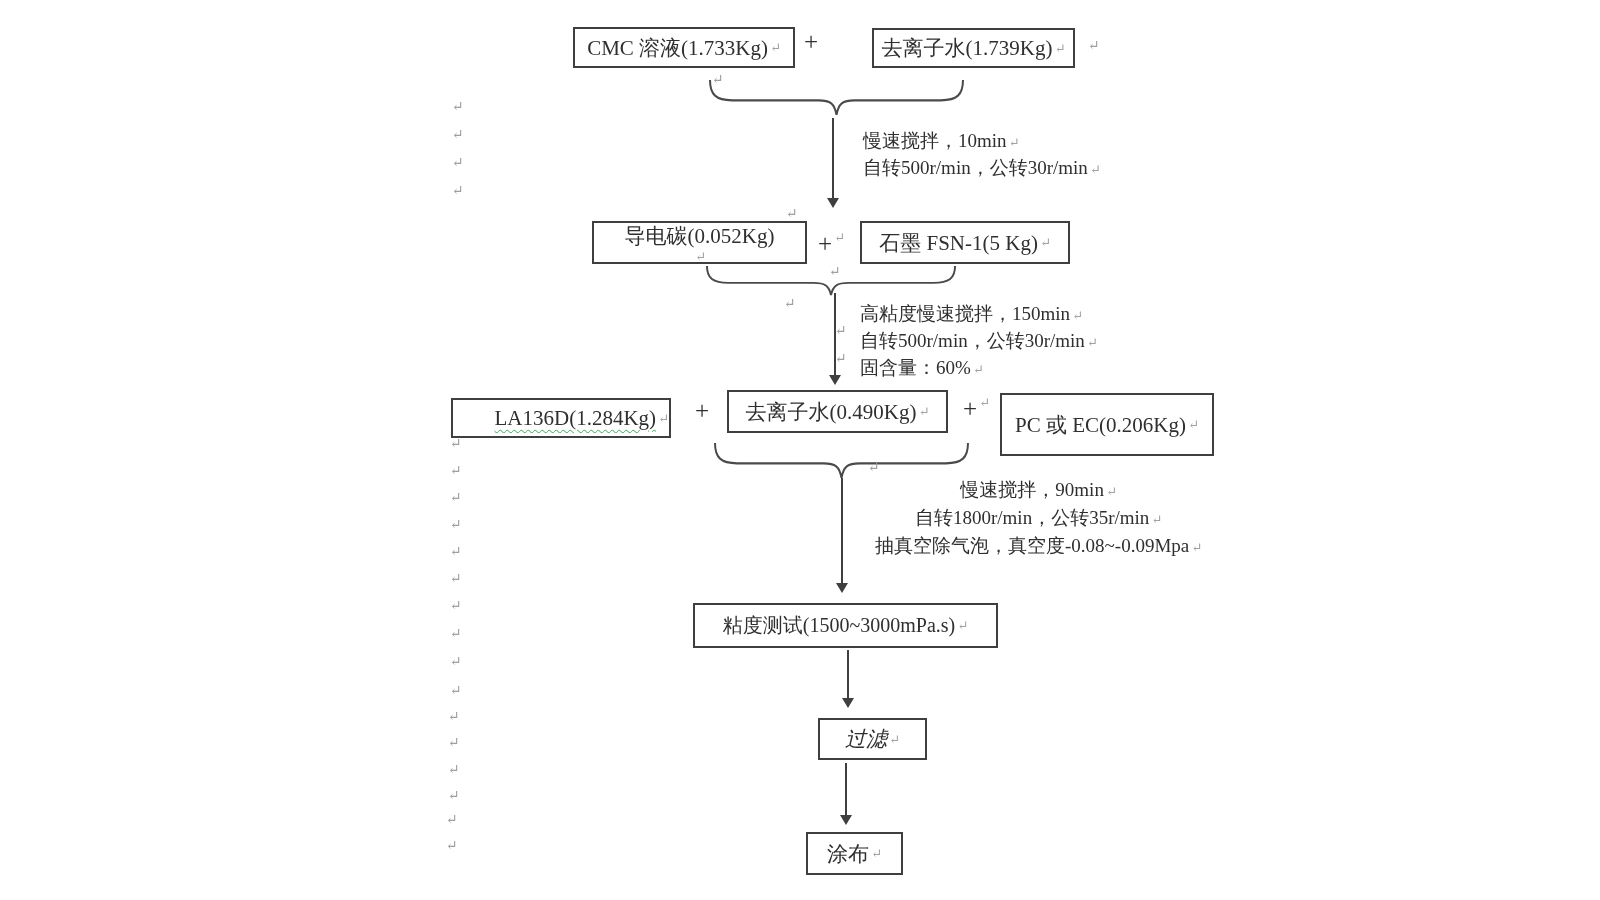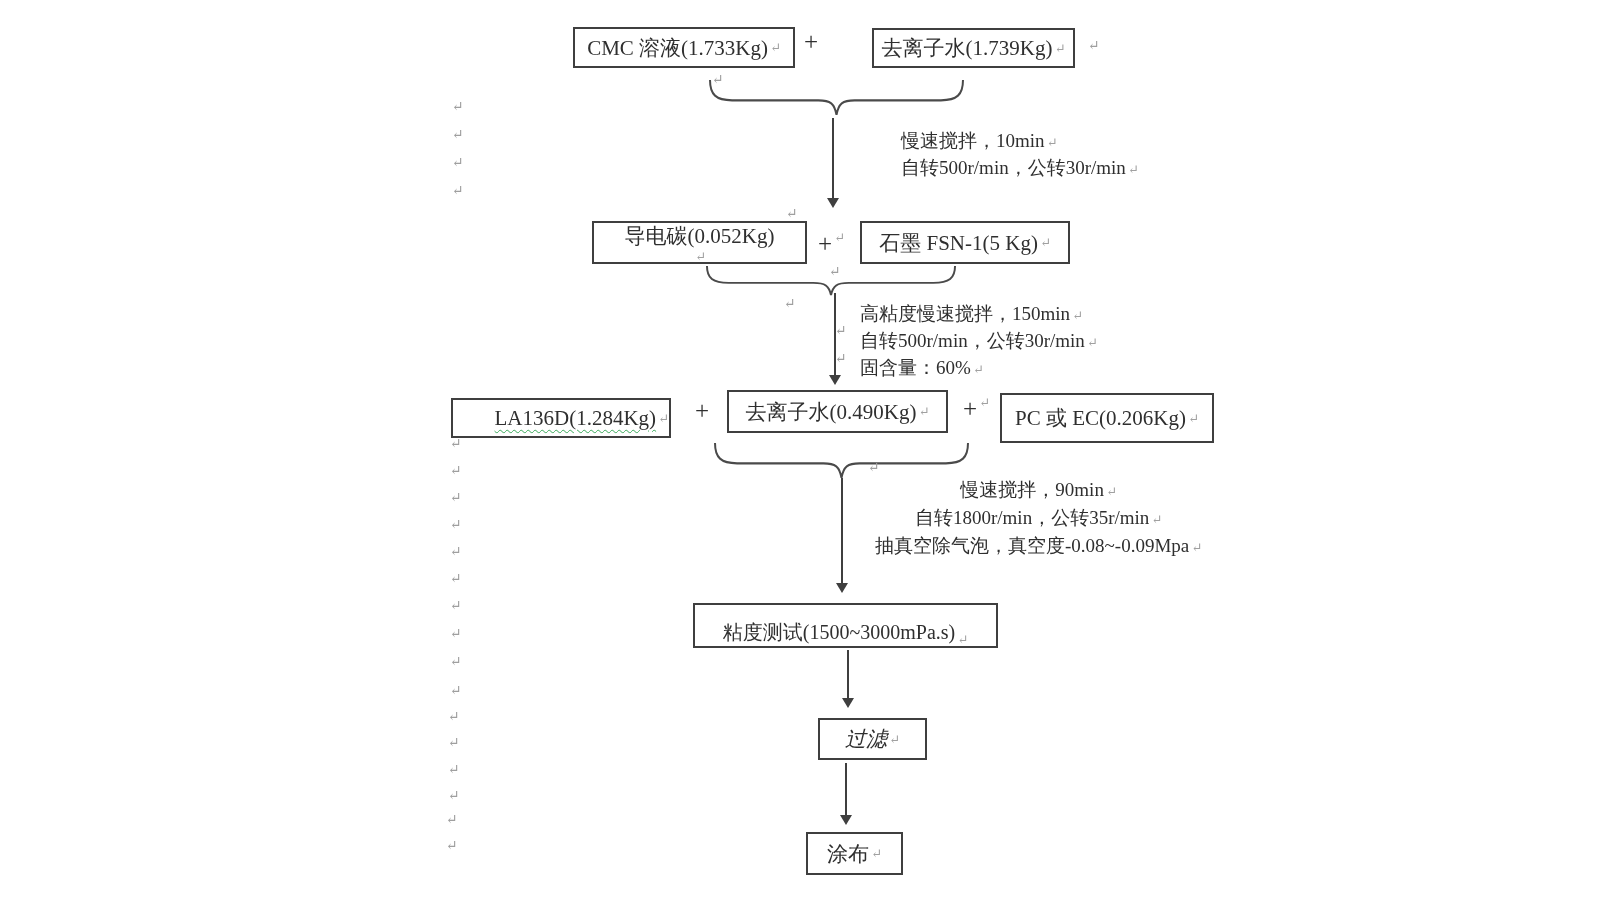--- a/index.html
+++ b/index.html
@@ -5,21 +5,21 @@
   html,body{margin:0;padding:0;background:#ffffff;}
   .canvas{
     position:relative;width:1600px;height:900px;background:#ffffff;overflow:hidden;
     font-family:"Liberation Serif","DejaVu Serif",serif;color:#2f2f2f;
   }
   .node{
     position:absolute;border:2px solid #3f3f3f;background:#ffffff;
     display:flex;align-items:center;justify-content:center;
     font-size:21px;white-space:nowrap;box-sizing:border-box;
   }
-  .node.small-font{font-size:20px;align-items:flex-end;}
+  .node.small-font{font-size:20px;}
   .pilcrow{color:#a0a0a0;font-size:13px;margin-left:2px;line-height:1;}
   .pilcrow-abs{position:absolute;color:#9f9f9f;font-size:14px;line-height:1;}
   .plus{position:absolute;font-size:25px;color:#2f2f2f;line-height:1;display:flex;align-items:flex-start;}
   .step-text{position:absolute;font-size:19px;white-space:nowrap;}
   .step-text .line{display:block;}
   .arrow{position:absolute;width:2px;background:#3f3f3f;}
   .arrow::after{
     content:"";position:absolute;left:-5px;bottom:-10px;width:0;height:0;
     border-left:6px solid transparent;border-right:6px solid transparent;
     border-top:10px solid #3f3f3f;
@@ -51,21 +51,21 @@
     <span class="pilcrow">↵</span>
   </div>
 
   <div class="brace" style="left:708px;top:80px;width:257px;height:36px;">
     <svg viewBox="0 0 256 32" preserveAspectRatio="none">
       <path d="M2 0 C2 13, 8 18, 24 18 L110 18 C122 18, 126 21, 128 31 C130 21, 134 18, 146 18 L232 18 C248 18, 254 13, 254 0" fill="none" stroke="#4a4a4a" stroke-width="2"></path>
     </svg>
   </div>
 
   <div class="arrow" style="left:832px;top:118px;height:80px;"></div>
-  <div class="step-text" style="left:901px;top:127px;line-height:27px;">
+  <div class="step-text" style="left:863px;top:127px;line-height:27px;">
     <span class="line"><span>慢速搅拌，10min</span><span class="pilcrow">↵</span></span>
     <span class="line"><span>自转500r/min，公转30r/min</span><span class="pilcrow">↵</span></span>
   </div>
 
   <div class="node" style="left:592px;top:221px;width:215px;height:43px;flex-direction:column;">
     <span>导电碳(0.052Kg)</span>
     <span class="pilcrow">↵</span>
   </div>
   <div class="plus" style="left:818px;top:231px;">
     <span>+</span>
@@ -97,21 +97,21 @@
     <span>+</span>
   </div>
   <div class="node" style="left:727px;top:390px;width:221px;height:43px;">
     <span>去离子水(0.490Kg)</span>
     <span class="pilcrow">↵</span>
   </div>
   <div class="plus" style="left:963px;top:396px;">
     <span>+</span>
     <span class="pilcrow">↵</span>
   </div>
-  <div class="node" style="left:1000px;top:393px;width:214px;height:50px;">
+  <div class="node" style="left:1000px;top:393px;width:214px;height:63px;">
     <span>PC 或 EC(0.206Kg)</span>
     <span class="pilcrow">↵</span>
   </div>
 
   <div class="brace" style="left:713px;top:443px;width:257px;height:36px;">
     <svg viewBox="0 0 256 32" preserveAspectRatio="none">
       <path d="M2 0 C2 13, 8 18, 24 18 L110 18 C122 18, 126 21, 128 31 C130 21, 134 18, 146 18 L232 18 C248 18, 254 13, 254 0" fill="none" stroke="#4a4a4a" stroke-width="2"></path>
     </svg>
   </div>
 

